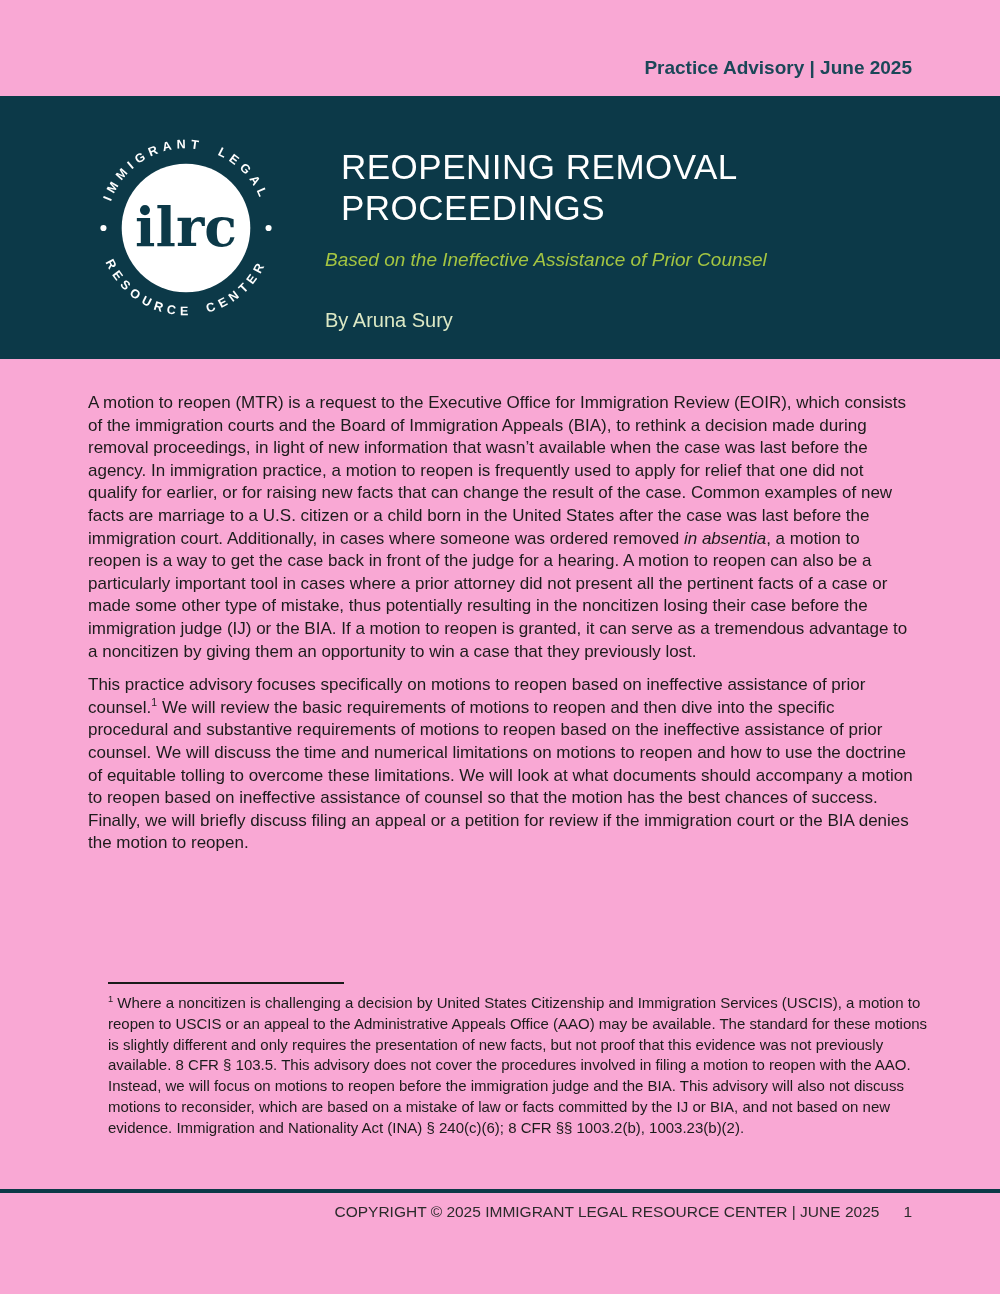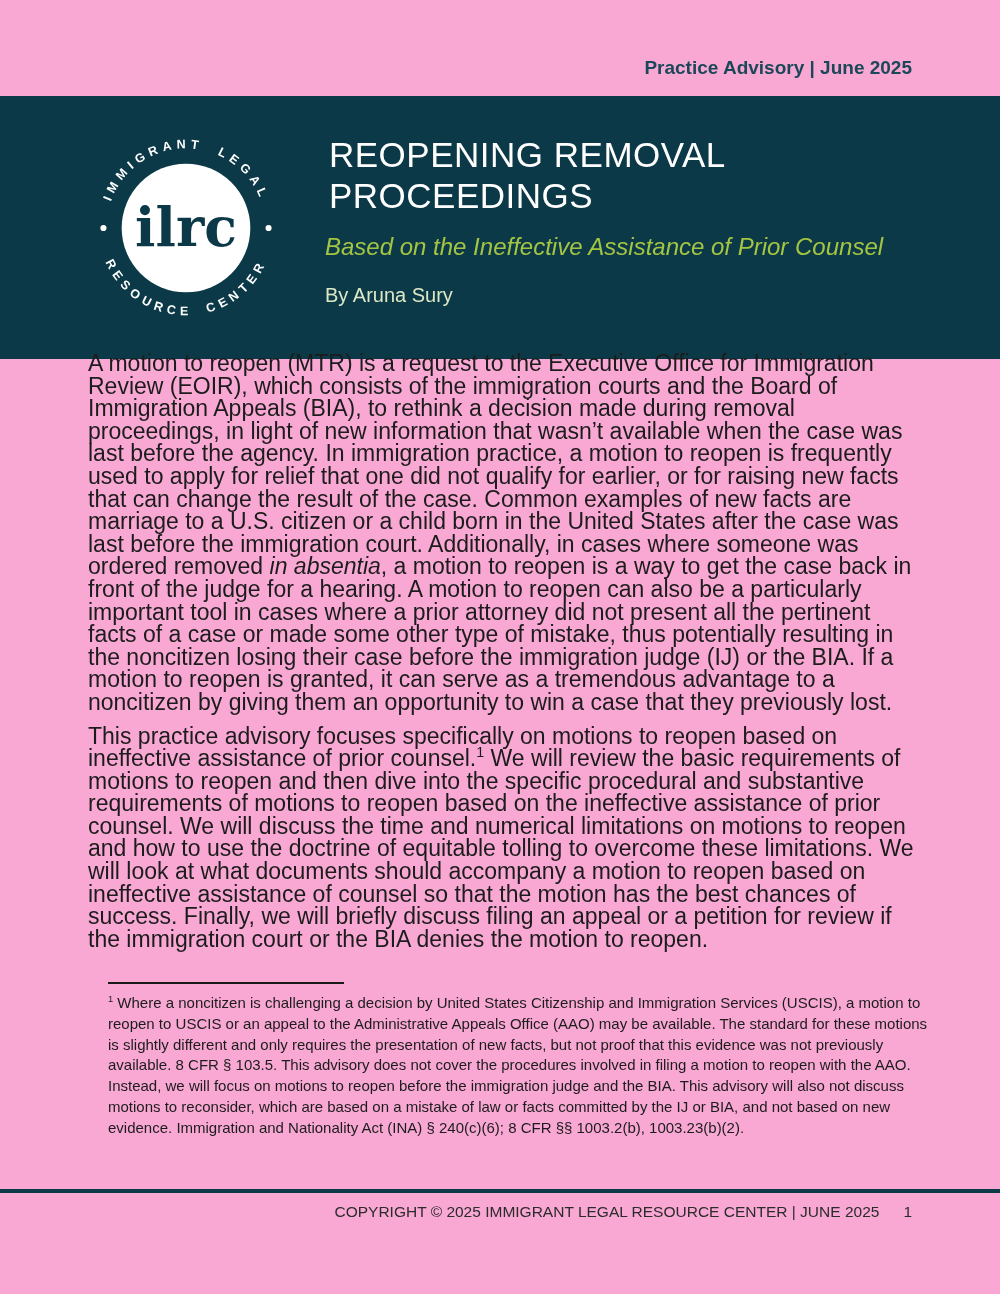--- a/index.html
+++ b/index.html
@@ -44,47 +44,47 @@
     font-family:"DejaVu Serif","Liberation Serif",serif;
     font-size:56px;
     font-weight:bold;
   }
   .banner-text{
     position:absolute;
     top:34px;left:325px;
     width:600px;
   }
   .doc-title{
-    margin:4px;
+    margin:16px;
     width:450px;
     font-size:35px;
     line-height:41px;
     font-weight:400;
     letter-spacing:0.5px;
     color:#ffffff;
   }
   .doc-subtitle{
     margin-top:15px;
     width:560px;
-    font-size:24px;
+    font-size:19px;
     line-height:31px;
     font-style:italic;
     color:var(--accent-green,#a4c542);
   }
   .byline{
-    margin-top:22px;
+    margin-top:34px;
     font-size:20px;
     color:var(--byline-green,#dce8c5);
   }
   
   .body-text{
     position:absolute;
-    top:352px;left:88px;
+    top:392px;left:88px;
     width:826px;
-    font-size:23px;
+    font-size:17px;
     line-height:22.6px;
     color:var(--text,#1c1c1c);
   }
   .body-text p{margin:0 0 11px 0;}
   sup{
     font-size:0.62em;
     vertical-align:super;
     line-height:0;
   }
   

